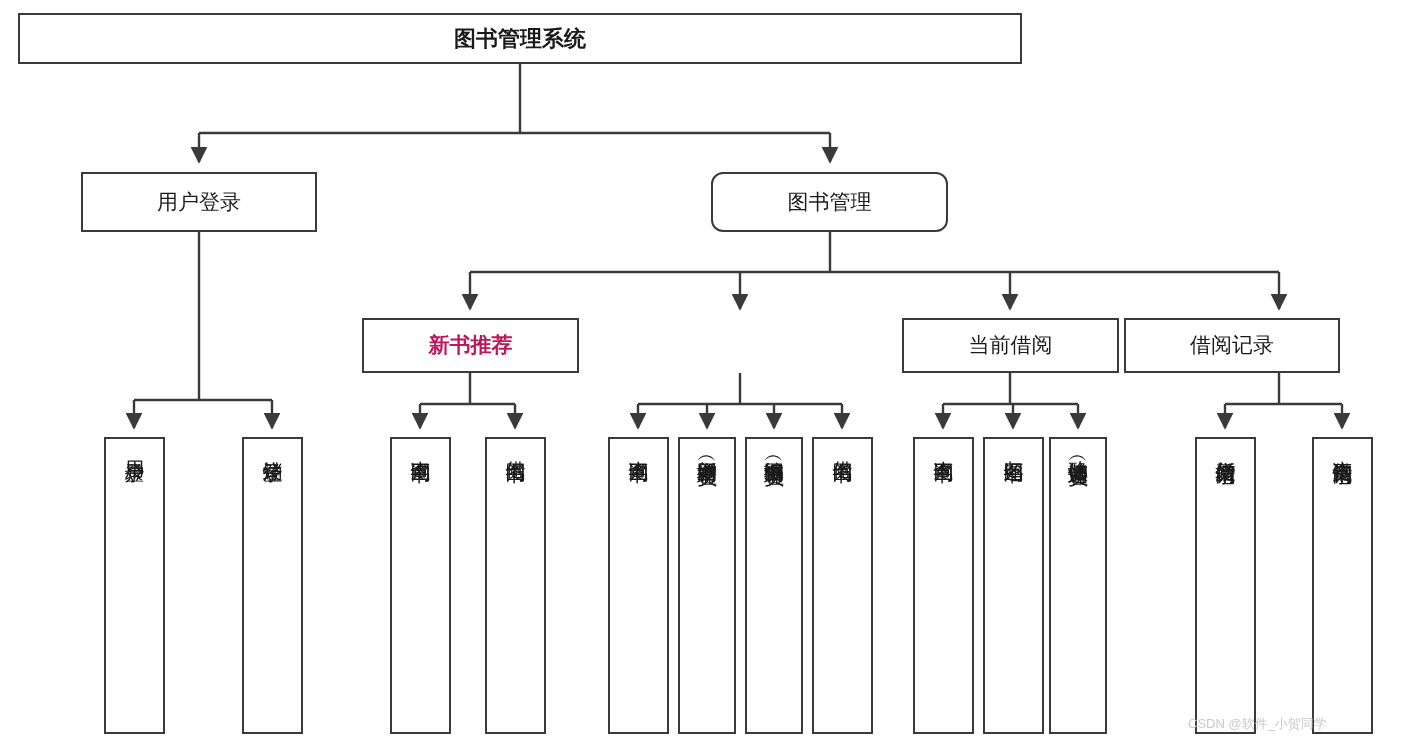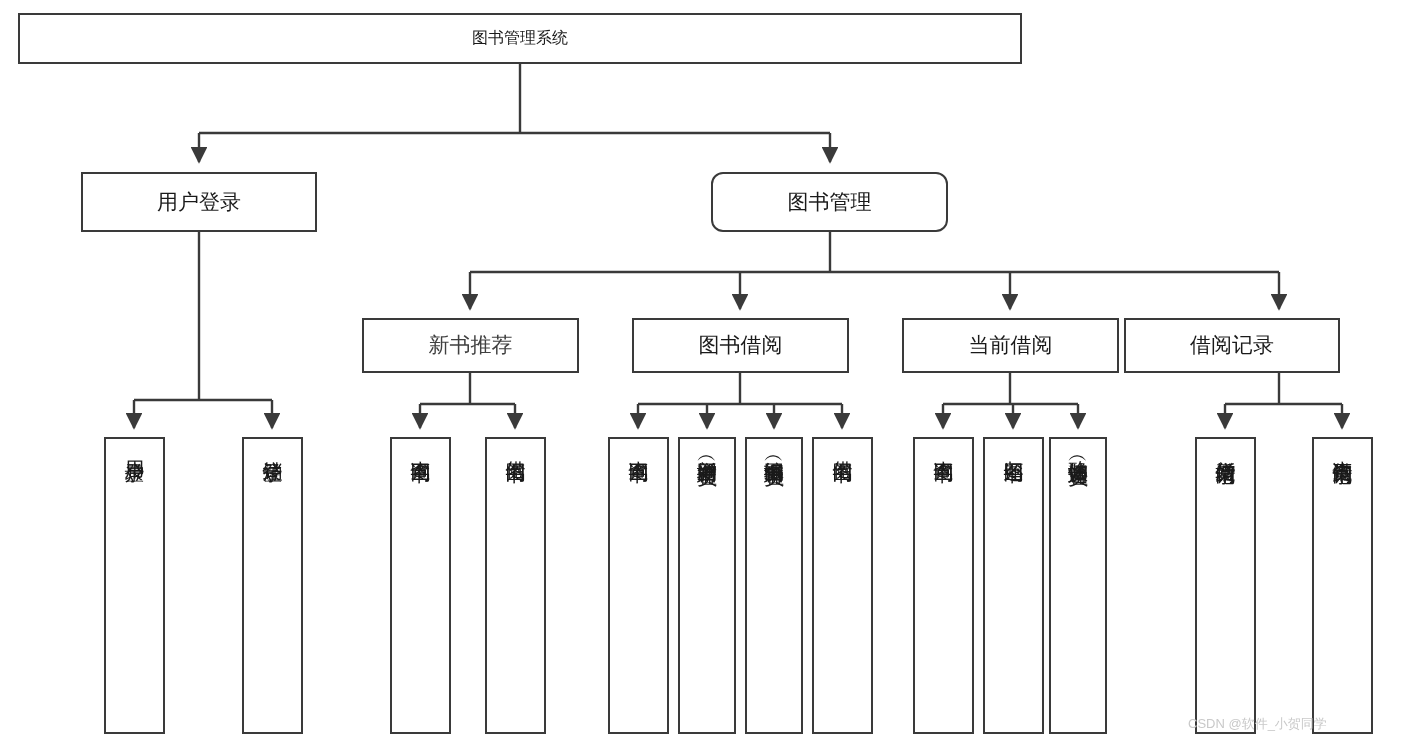--- a/index.html
+++ b/index.html
@@ -41,21 +41,22 @@
     display: block;
     text-align: center;
     line-height: 1.18;
     white-space: nowrap;
   }
   
   .node.horiz .node-label {
     font-size: 21px;
   }
   .node.root .node-label {
-    font-size: 16px;
+    font-size: 22px;
+    font-weight: bold;
   }
   
   .node.vert {
     align-items: flex-start;
     justify-content: center;
     padding-top: 6px;
   }
   .node.vert .node-label {
     writing-mode: vertical-rl;
     text-orientation: upright;
@@ -133,25 +134,22 @@
     <span class="node-label">图书管理系统</span>
   </div>
 
   <div class="node horiz" id="node-l2-0" style="left: 81px; top: 172px; width: 236px; height: 60px; border-color: rgb(58, 58, 58); background: rgb(255, 255, 255); color: rgb(26, 26, 26);">
     <span class="node-label">用户登录</span>
   </div>
   <div class="node horiz" id="node-l2-1" style="left: 711px; top: 172px; width: 237px; height: 60px; border-color: rgb(58, 58, 58); background: rgb(255, 255, 255); color: rgb(26, 26, 26); border-radius: 12px;">
     <span class="node-label">图书管理</span>
   </div>
 
-  <div class="node horiz" id="node-l3-0" style="left: 362px; top: 318px; width: 217px; height: 55px; border-color: rgb(58, 58, 58); background: rgb(255, 255, 255); color: #404040;">
+  <div class="node horiz" id="node-l3-0" style="left: 362px; top: 318px; width: 217px; height: 55px; border-color: rgb(58, 58, 58); background: rgb(255, 255, 255); color: #be185d; font-weight: bold;">
     <span class="node-label">新书推荐</span>
-  </div>
-  <div class="node horiz" id="node-l3-1" style="left: 632px; top: 318px; width: 217px; height: 55px; border-color: rgb(58, 58, 58); background: rgb(255, 255, 255); color: rgb(26, 26, 26);">
-    <span class="node-label">图书借阅</span>
   </div>
   <div class="node horiz" id="node-l3-2" style="left: 902px; top: 318px; width: 217px; height: 55px; border-color: rgb(58, 58, 58); background: rgb(255, 255, 255); color: rgb(26, 26, 26);">
     <span class="node-label">当前借阅</span>
   </div>
   <div class="node horiz" id="node-l3-3" style="left: 1124px; top: 318px; width: 216px; height: 55px; border-color: rgb(58, 58, 58); background: rgb(255, 255, 255); color: rgb(26, 26, 26);">
     <span class="node-label">借阅记录</span>
   </div>
 
   <div class="node vert" id="node-leaf-0" style="left: 104px; top: 437px; width: 61px; height: 297px; border-color: rgb(58, 58, 58); background: rgb(255, 255, 255); color: rgb(26, 26, 26);">
     <span class="node-label">用户登录</span>

